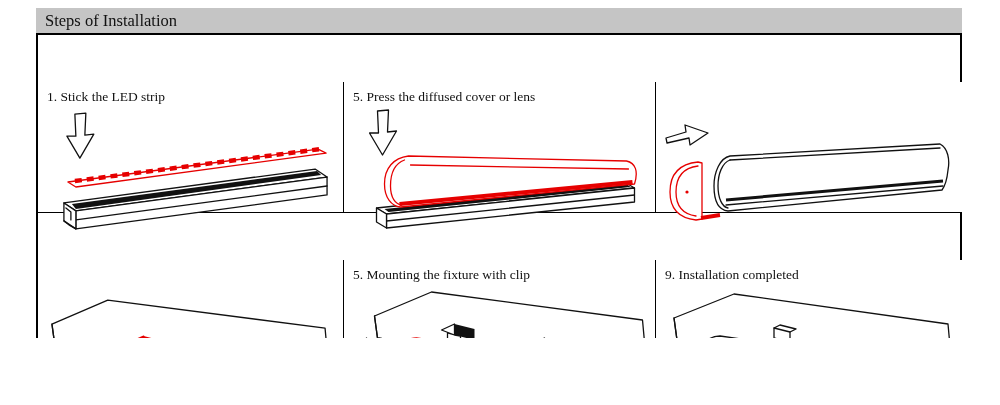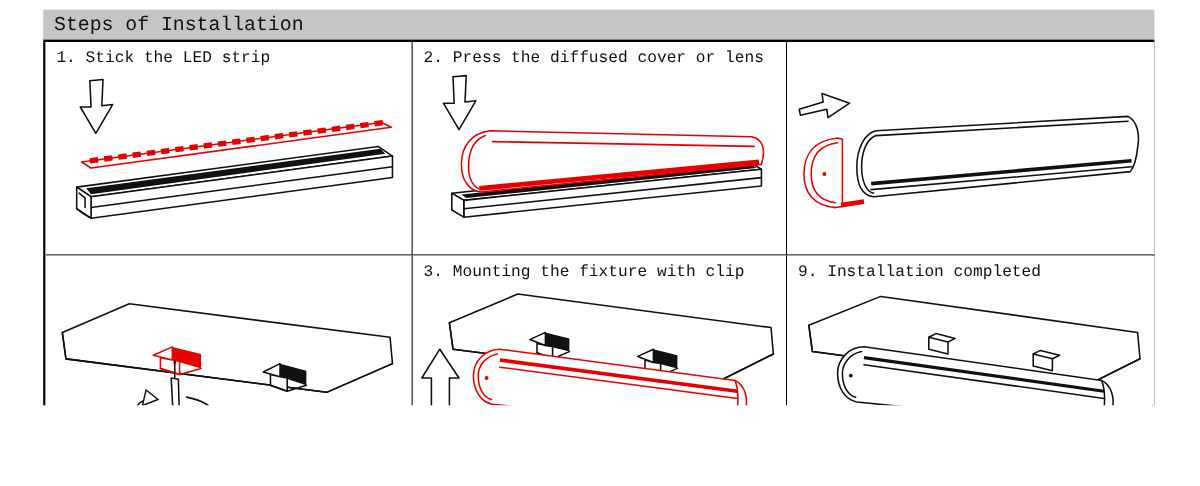--- a/index.html
+++ b/index.html
@@ -1,25 +1,25 @@
 <!DOCTYPE html>
 <html><head>
 <meta charset="utf-8">
 <style>
   html,body{margin:0;padding:0;background:#fff;}
   #page{position:relative;width:1000px;height:338px;background:#fff;
-        font-family:Liberation Mono, monospace;color:#111;overflow:hidden;}
+        font-family:Liberation Serif, serif;color:#111;overflow:hidden;}
   #header-bar{position:absolute;left:36px;top:8px;width:926px;height:25px;
         background:#c5c5c5;box-sizing:border-box;}
   #header-bar .title{font-size:16.5px;line-height:25px;padding-left:9px;color:#111;}
   #steps-table{position:absolute;left:36px;top:33px;width:926px;height:360px;
         box-sizing:border-box;border:2px solid #000;
         display:grid;grid-template-columns:306px 312px 306px;grid-template-rows:178px 178px;}
   .cell{position:relative;box-sizing:border-box;border-right:1.5px solid #000;
-        border-bottom:1.5px solid #000;background:#fff;}
+        border-bottom:1.5px solid #000;background:#fff;margin-top:47px;}
   .cell:nth-child(3n){border-right:none;}
   .cell:nth-child(n+4){border-bottom:none;}
   .cell-title{font-size:13.5px;padding:7px 6px 0 9px;white-space:nowrap;color:#111;}
   .cell svg{position:absolute;left:0;top:26px;width:100%;height:150px;display:block;}
   .ln{fill:none;stroke:#111;stroke-width:1.3;stroke-linejoin:round;stroke-linecap:round;}
   .lnw{fill:#fff;stroke:#111;stroke-width:1.3;stroke-linejoin:round;}
   .rd{fill:none;stroke:#e60000;stroke-width:1.3;stroke-linejoin:round;stroke-linecap:round;}
   .rdw{fill:#fff;stroke:#e60000;stroke-width:1.3;stroke-linejoin:round;}
 </style>
 </head>
@@ -49,21 +49,21 @@
           <polygon class="lnw" points="38,103 290,69 290,87 38,121"></polygon>
           <line class="ln" x1="38" y1="112" x2="290" y2="78"></line>
           <polygon class="lnw" points="26,95 38,103 38,121 26,113"></polygon>
           <polyline class="ln" points="26,113 31,117 38,121"></polyline>
           <polyline class="ln" points="28,100 33,104 33,112"></polyline>
         </g>
       </svg>
     </div>
 
     <div class="cell">
-      <div class="cell-title">2. Press the diffused cover or lens</div>
+      <div class="cell-title">5. Press the diffused cover or lens</div>
       <svg viewBox="0 0 306 150">
         <g>
           <polygon class="lnw" points="31,3 42,2 41,24 50,23 36,47 23,25 32,25"></polygon>
         </g>
         <g>
           <polygon class="lnw" points="30,100 278,74 288,80 40,106"></polygon>
           <polygon points="38,101 280,76 284,79 42,104" fill="#111"></polygon>
           <polygon class="lnw" points="40,106 288,80 288,94 40,120"></polygon>
           <line class="ln" x1="40" y1="113" x2="288" y2="87"></line>
           <polygon class="lnw" points="30,100 40,106 40,120 30,114"></polygon>
@@ -123,21 +123,21 @@
         </g>
         <g>
           <polygon points="196,64 218,70 218,82 196,75" fill="#111"></polygon>
           <polygon class="lnw" points="182,71 196,64 196,75 188,73 188,82 202,87 202,76 196,75"></polygon>
           <polyline class="ln" points="188,82 202,87 218,82"></polyline>
         </g>
       </svg>
     </div>
 
     <div class="cell">
-      <div class="cell-title">3. Mounting the fixture with clip</div>
+      <div class="cell-title">5. Mounting the fixture with clip</div>
       <svg viewBox="0 0 306 150">
         <g>
           <polygon class="lnw" points="28,30 85,6 296,34 298,56 250,80 31,52"></polygon>
           <polyline class="ln" points="28,30 31,52 250,80 298,56"></polyline>
         </g>
         <g>
           <polygon points="108,38 128,43 128,54 108,49" fill="#111"></polygon>
           <polygon class="lnw" points="95,44 108,38 108,49 101,47 101,55 114,60 114,50 108,49"></polygon>
           <polyline class="ln" points="101,55 114,60 128,54"></polyline>
         </g>

